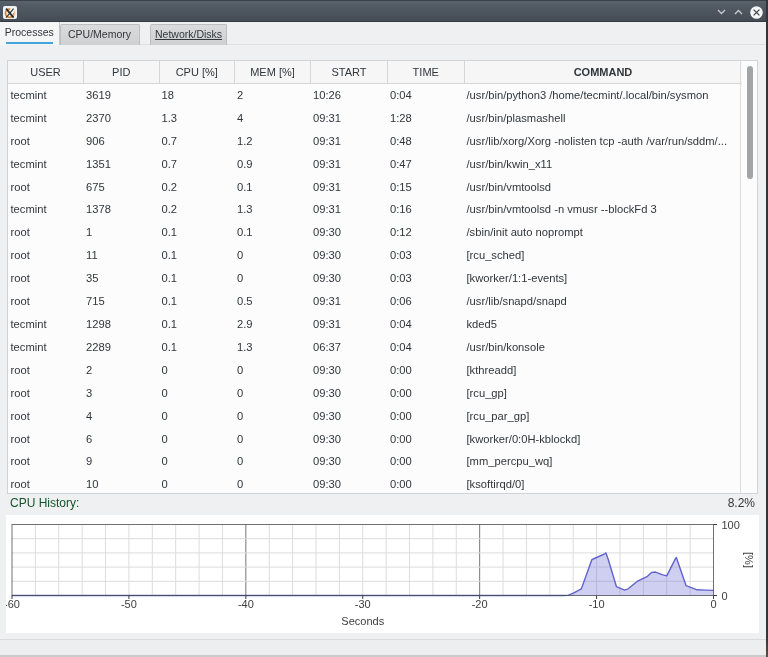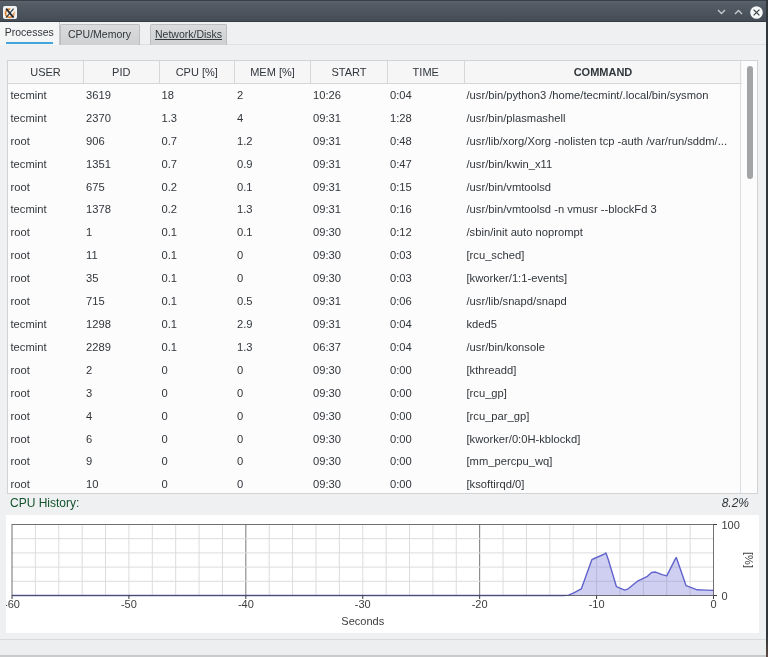--- a/index.html
+++ b/index.html
@@ -26,21 +26,21 @@
   .tablewrap { position:absolute; left:7px; top:52px; width:751px; height:434px;
       background:#fcfcfc; border:1px solid #d2d3d4;margin-top:8px; }
   table { border-collapse:collapse; table-layout:fixed; width:733.5px; }
   th { height:22.5px; background:#f6f6f7; border-bottom:1px solid #d5d6d7; border-right:1px solid #d5d6d7;
       font-weight:normal; font-size:11px; color:#31363b; text-align:center; padding:0; }
   th:last-child { border-right:none;font-weight:bold; }
   td { height:22.92px; font-size:11.2px; color:#31363b; padding:0 0 0 2.5px; white-space:nowrap; overflow:hidden; }
   .vsep { position:absolute; right:15.8px; top:0; width:1px; height:432px; background:#dcdddf; }
   .thumb { position:absolute; right:4.5px; top:5px; width:5.5px; height:113px; background:#a2a4a6; border-radius:3px; }
   .cpuhist { position:absolute; left:10px; top:496px; font-size:12px; color:#14532d; }
-  .cpupct { position:absolute; right:19px; top:496px; font-size:12px; color:#31363b;font-style:italic; }
+  .cpupct { position:absolute; right:13px; top:496px; font-size:12px; color:#31363b; }
   .statusbar { position:absolute; left:0; top:639px; width:766px; height:18px; background:#edeeef;
       border-top:1px solid #d9dadb; }
   .statusbot { position:absolute; left:0; top:654.5px; width:766px; height:2.5px; background:#c9cbcd; }
 </style></head>
 <body>
   <div class="titlebar">
     <div class="appicon">
       <svg width="13.5" height="13.5" viewBox="0 0 13.5 13.5">
         <circle cx="6.6" cy="7.2" r="4.1" fill="none" stroke="#e0812d" stroke-width="1.7" stroke-dasharray="19.5 6.3"></circle>
         <path d="M11.2 5.2 A4.1 4.1 0 0 1 9.4 10.6" stroke="#edbd8d" stroke-width="1.5" fill="none"></path>

